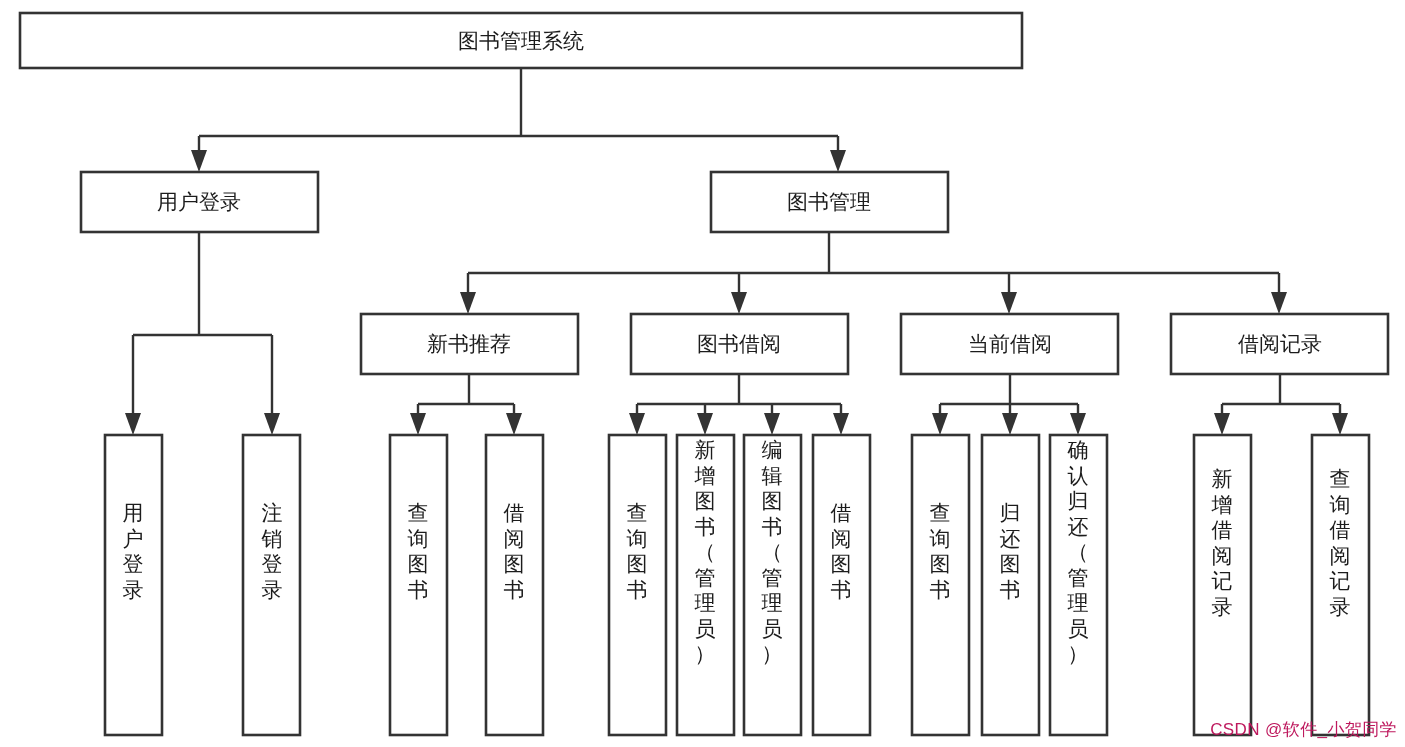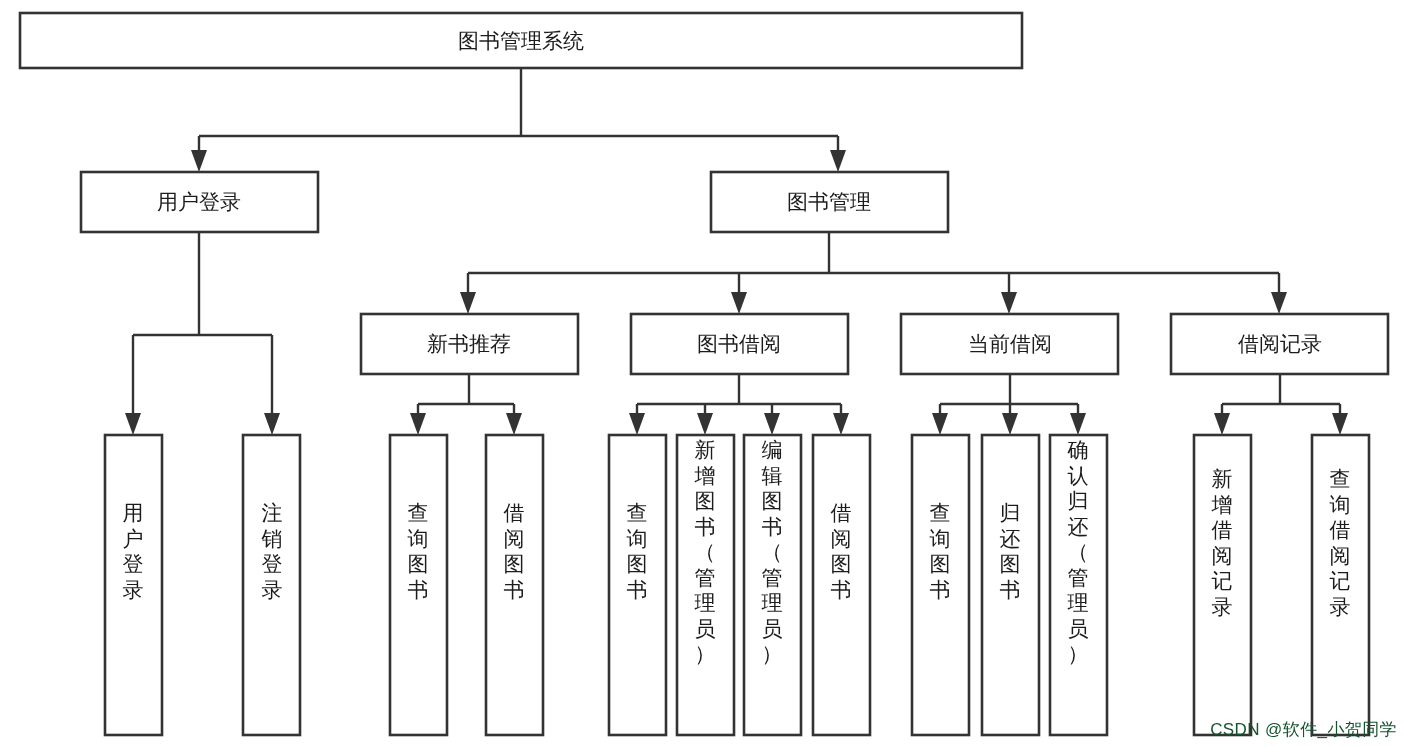--- a/index.html
+++ b/index.html
@@ -53,21 +53,21 @@
     font-size: 21px;
     fill: #1c1c1c;
     text-anchor: middle;
   }
   .watermark {
     position: absolute;
     right: 8px;
     bottom: 6px;
     font-family: "Liberation Sans", "DejaVu Sans", sans-serif;
     font-size: 17px;
-    color: #14532d;
+    color: #be185d;
     white-space: nowrap;
     letter-spacing: 0.4px;
   }
 </style>
 </head>
 <body>
 
 <div id="diagram-root">
   <svg class="flow" viewBox="0 0 1405 747">
 

